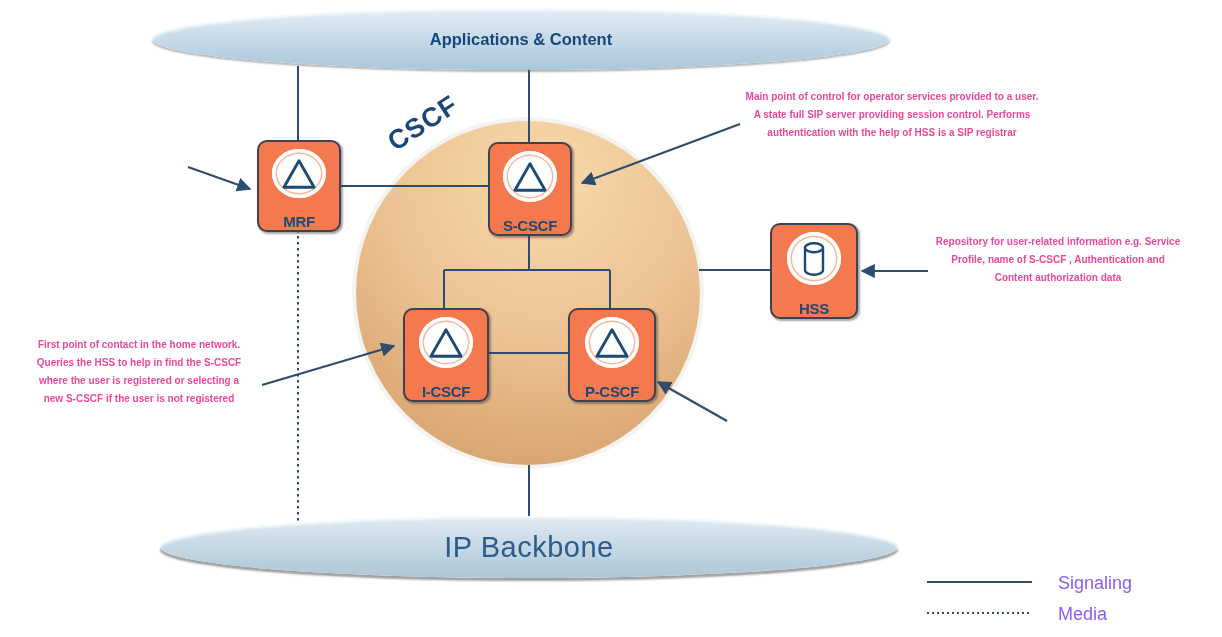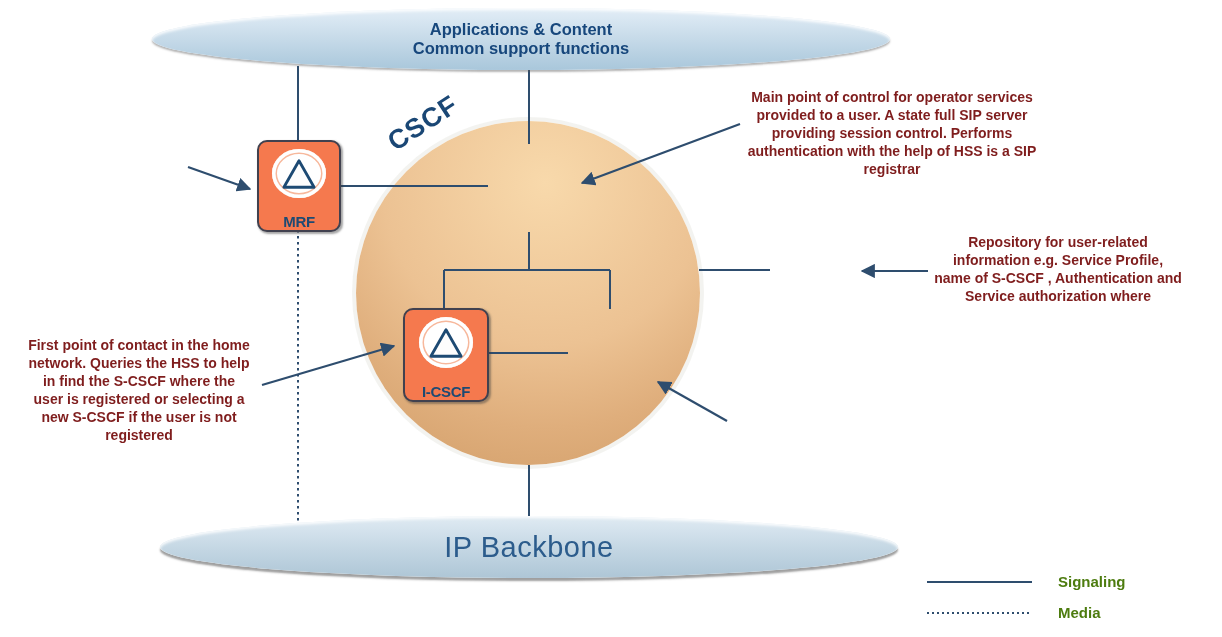--- a/index.html
+++ b/index.html
@@ -29,36 +29,35 @@
   
   .node{position:absolute;background:#f5794e;border:2.5px solid #41414f;border-radius:10px;
     display:flex;flex-direction:column;align-items:center;justify-content:flex-start;
     box-shadow:1.5px 1.5px 2px rgba(60,60,60,.45);}
   .node-circle{margin-top:7px;width:54px;height:54px;border-radius:50%;background:#ffffff;
     display:flex;align-items:center;justify-content:center;
     box-shadow:inset 0 0 0 3.5px #ffffff, inset 0 0 0 5px #f7b89c;}
   .node-label{margin-top:15px;font-size:15px;font-weight:bold;color:#1d4a73;letter-spacing:-0.3px;}
 
   
-  .note{position:absolute;text-align:center;font-weight:bold;color:#7f1d1d;
-    font-size:14px;line-height:18px;}
+  .note{position:absolute;text-align:center;font-weight:bold;color:#ec4899;
+    font-size:10px;line-height:18px;}
 
-  .legend-label{position:absolute;font-size:15px;font-weight:bold;color:#4d7c0f;}
+  .legend-label{position:absolute;font-size:18px;font-weight:normal;color:#8b5cf6;}
 
   .overlay{position:absolute;left:0;top:0;z-index:2;pointer-events:none;}
   .node,.note,.cscf-label,.ellipse,.legend-label{z-index:3;}
 </style>
 </head>
 <body>
 
 <div class="canvas">
 
   <div class="ellipse ellipse-top">
     <div class="l">Applications &amp; Content</div>
-    <div class="l">Common support functions</div>
   </div>
 
   <div class="ellipse ellipse-bottom">
     <div class="l">IP Backbone</div>
   </div>
 
   <div class="cscf-circle"></div>
   <div class="cscf-label">CSCF</div>
 
   <svg class="overlay" width="1222" height="637" viewBox="0 0 1222 637">
@@ -97,36 +96,61 @@
 
   <div class="node" style="left:257px;top:140px;width:80px;height:88px">
     <div class="node-circle">
       <svg width="38" height="34" viewBox="0 0 40 36">
           <path d="M20 4 L36 32 L4 32 Z" fill="#fdfdfd" stroke="#1d4a73" stroke-width="3" stroke-linejoin="round"></path>
         </svg>
     </div>
     <div class="node-label">MRF</div>
   </div>
 
+  <div class="node" style="left:488px;top:142px;width:80px;height:90px">
+    <div class="node-circle">
+      <svg width="38" height="34" viewBox="0 0 40 36">
+          <path d="M20 4 L36 32 L4 32 Z" fill="#fdfdfd" stroke="#1d4a73" stroke-width="3" stroke-linejoin="round"></path>
+        </svg>
+    </div>
+    <div class="node-label">S-CSCF</div>
+  </div>
 
   <div class="node" style="left:403px;top:308px;width:82px;height:90px">
     <div class="node-circle">
       <svg width="38" height="34" viewBox="0 0 40 36">
           <path d="M20 4 L36 32 L4 32 Z" fill="#fdfdfd" stroke="#1d4a73" stroke-width="3" stroke-linejoin="round"></path>
         </svg>
     </div>
     <div class="node-label">I-CSCF</div>
   </div>
 
+  <div class="node" style="left:568px;top:308px;width:84px;height:90px">
+    <div class="node-circle">
+      <svg width="38" height="34" viewBox="0 0 40 36">
+          <path d="M20 4 L36 32 L4 32 Z" fill="#fdfdfd" stroke="#1d4a73" stroke-width="3" stroke-linejoin="round"></path>
+        </svg>
+    </div>
+    <div class="node-label">P-CSCF</div>
+  </div>
 
+  <div class="node" style="left:770px;top:223px;width:84px;height:92px">
+    <div class="node-circle">
+      <svg width="30" height="38" viewBox="0 0 40 48">
+        <path d="M8 9 v30 a12 6 0 0 0 24 0 v-30" fill="#ffffff" stroke="#1d4a73" stroke-width="3.2"></path>
+        <ellipse cx="20" cy="9" rx="12" ry="6" fill="#ffffff" stroke="#1d4a73" stroke-width="3.2"></ellipse>
+      </svg>
+    </div>
+    <div class="node-label">HSS</div>
+  </div>
 
 
   <div class="note" style="left:742px;top:88px;width:300px">Main point of control for operator services provided to a  user. A state full SIP server providing session control. Performs authentication with the help of HSS is a SIP registrar</div>
 
-  <div class="note" style="left:933px;top:233px;width:250px">Repository for user-related information e.g. Service Profile, name of S-CSCF , Authentication and Service authorization where</div>
+  <div class="note" style="left:933px;top:233px;width:250px">Repository for user-related information e.g. Service Profile, name of S-CSCF , Authentication and Content authorization data</div>
 
   <div class="note" style="left:28px;top:336px;width:222px">First point of contact in the home network. Queries the HSS to help in find the S-CSCF where the user is registered or selecting a new S-CSCF if the user is not registered</div>
 
 
   <div class="legend-label" style="left:1058px;top:573px">Signaling</div>
   <div class="legend-label" style="left:1058px;top:604px">Media</div>
 
 </div>
 
 </body></html>

